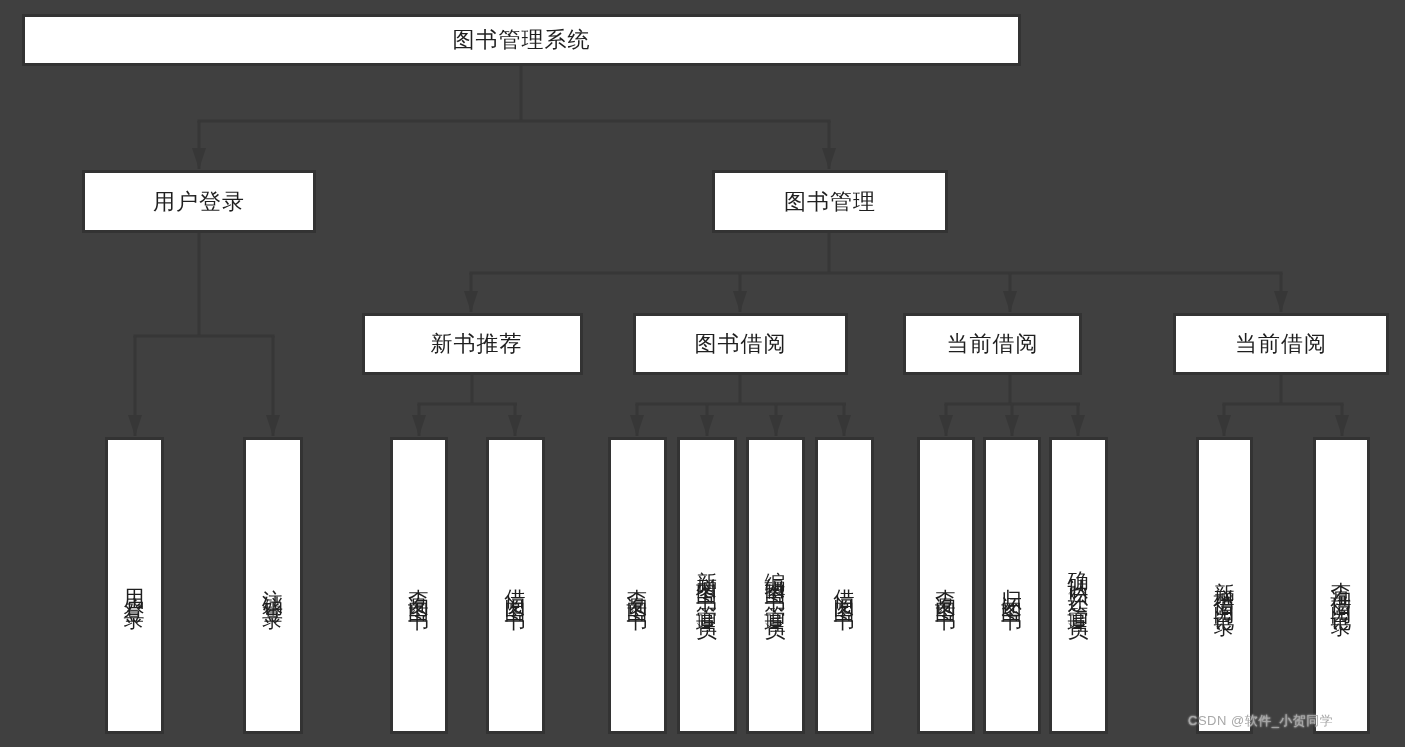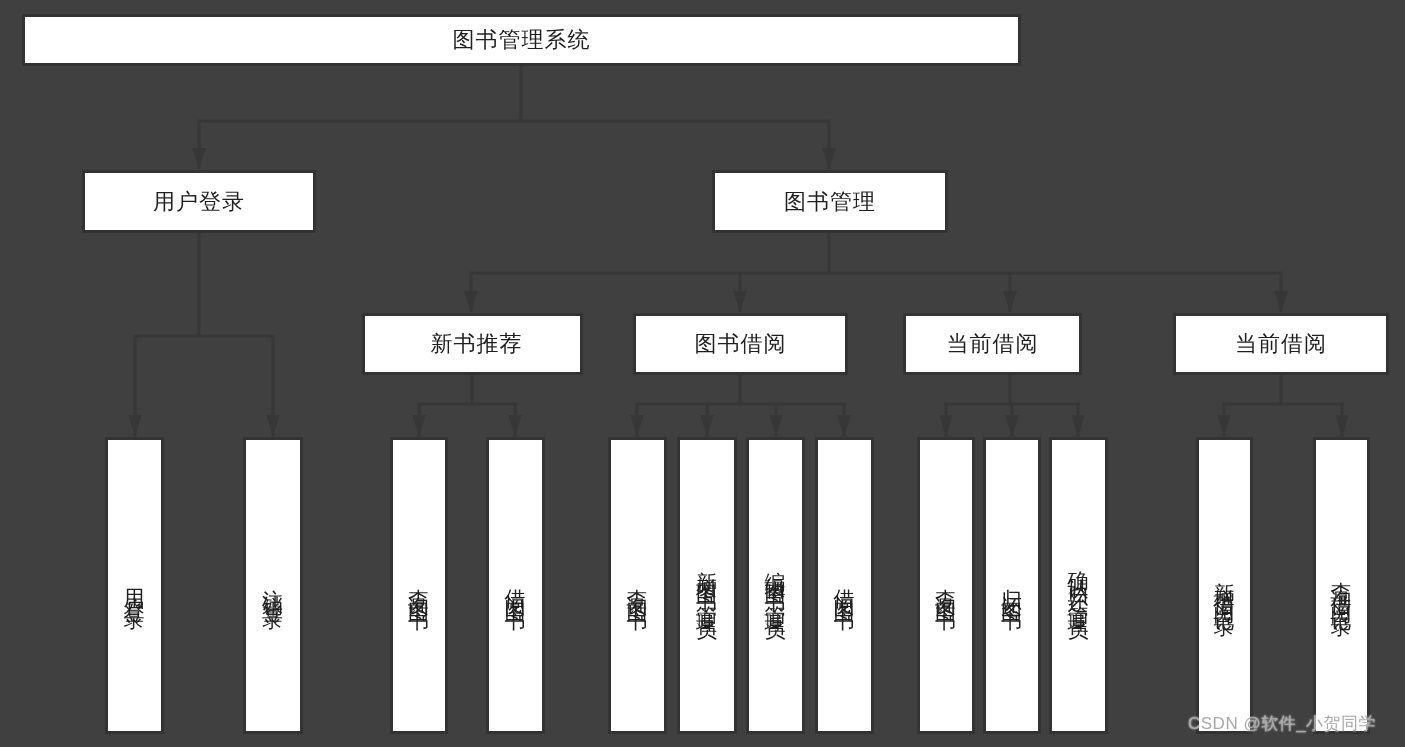--- a/index.html
+++ b/index.html
@@ -72,21 +72,21 @@
   .n-l8  { left: 815px;  width: 59px; }
   .n-l9  { left: 917px;  width: 58px; }
   .n-l10 { left: 983px;  width: 58px; }
   .n-l11 { left: 1049px; width: 59px; }
   .n-l12 { left: 1196px; width: 57px; }
   .n-l13 { left: 1313px; width: 57px; }
   .watermark {
     position: absolute;
     left: 1188px;
     top: 712px;
-    font-size: 17px;
+    font-size: 13px;
     color: #a8a8a8;
     letter-spacing: 0.5px;
     white-space: nowrap;
     text-shadow: 0 0 2px #ffffff;
     z-index: 5;
   }
 </style>
 </head>
 <body>
 

